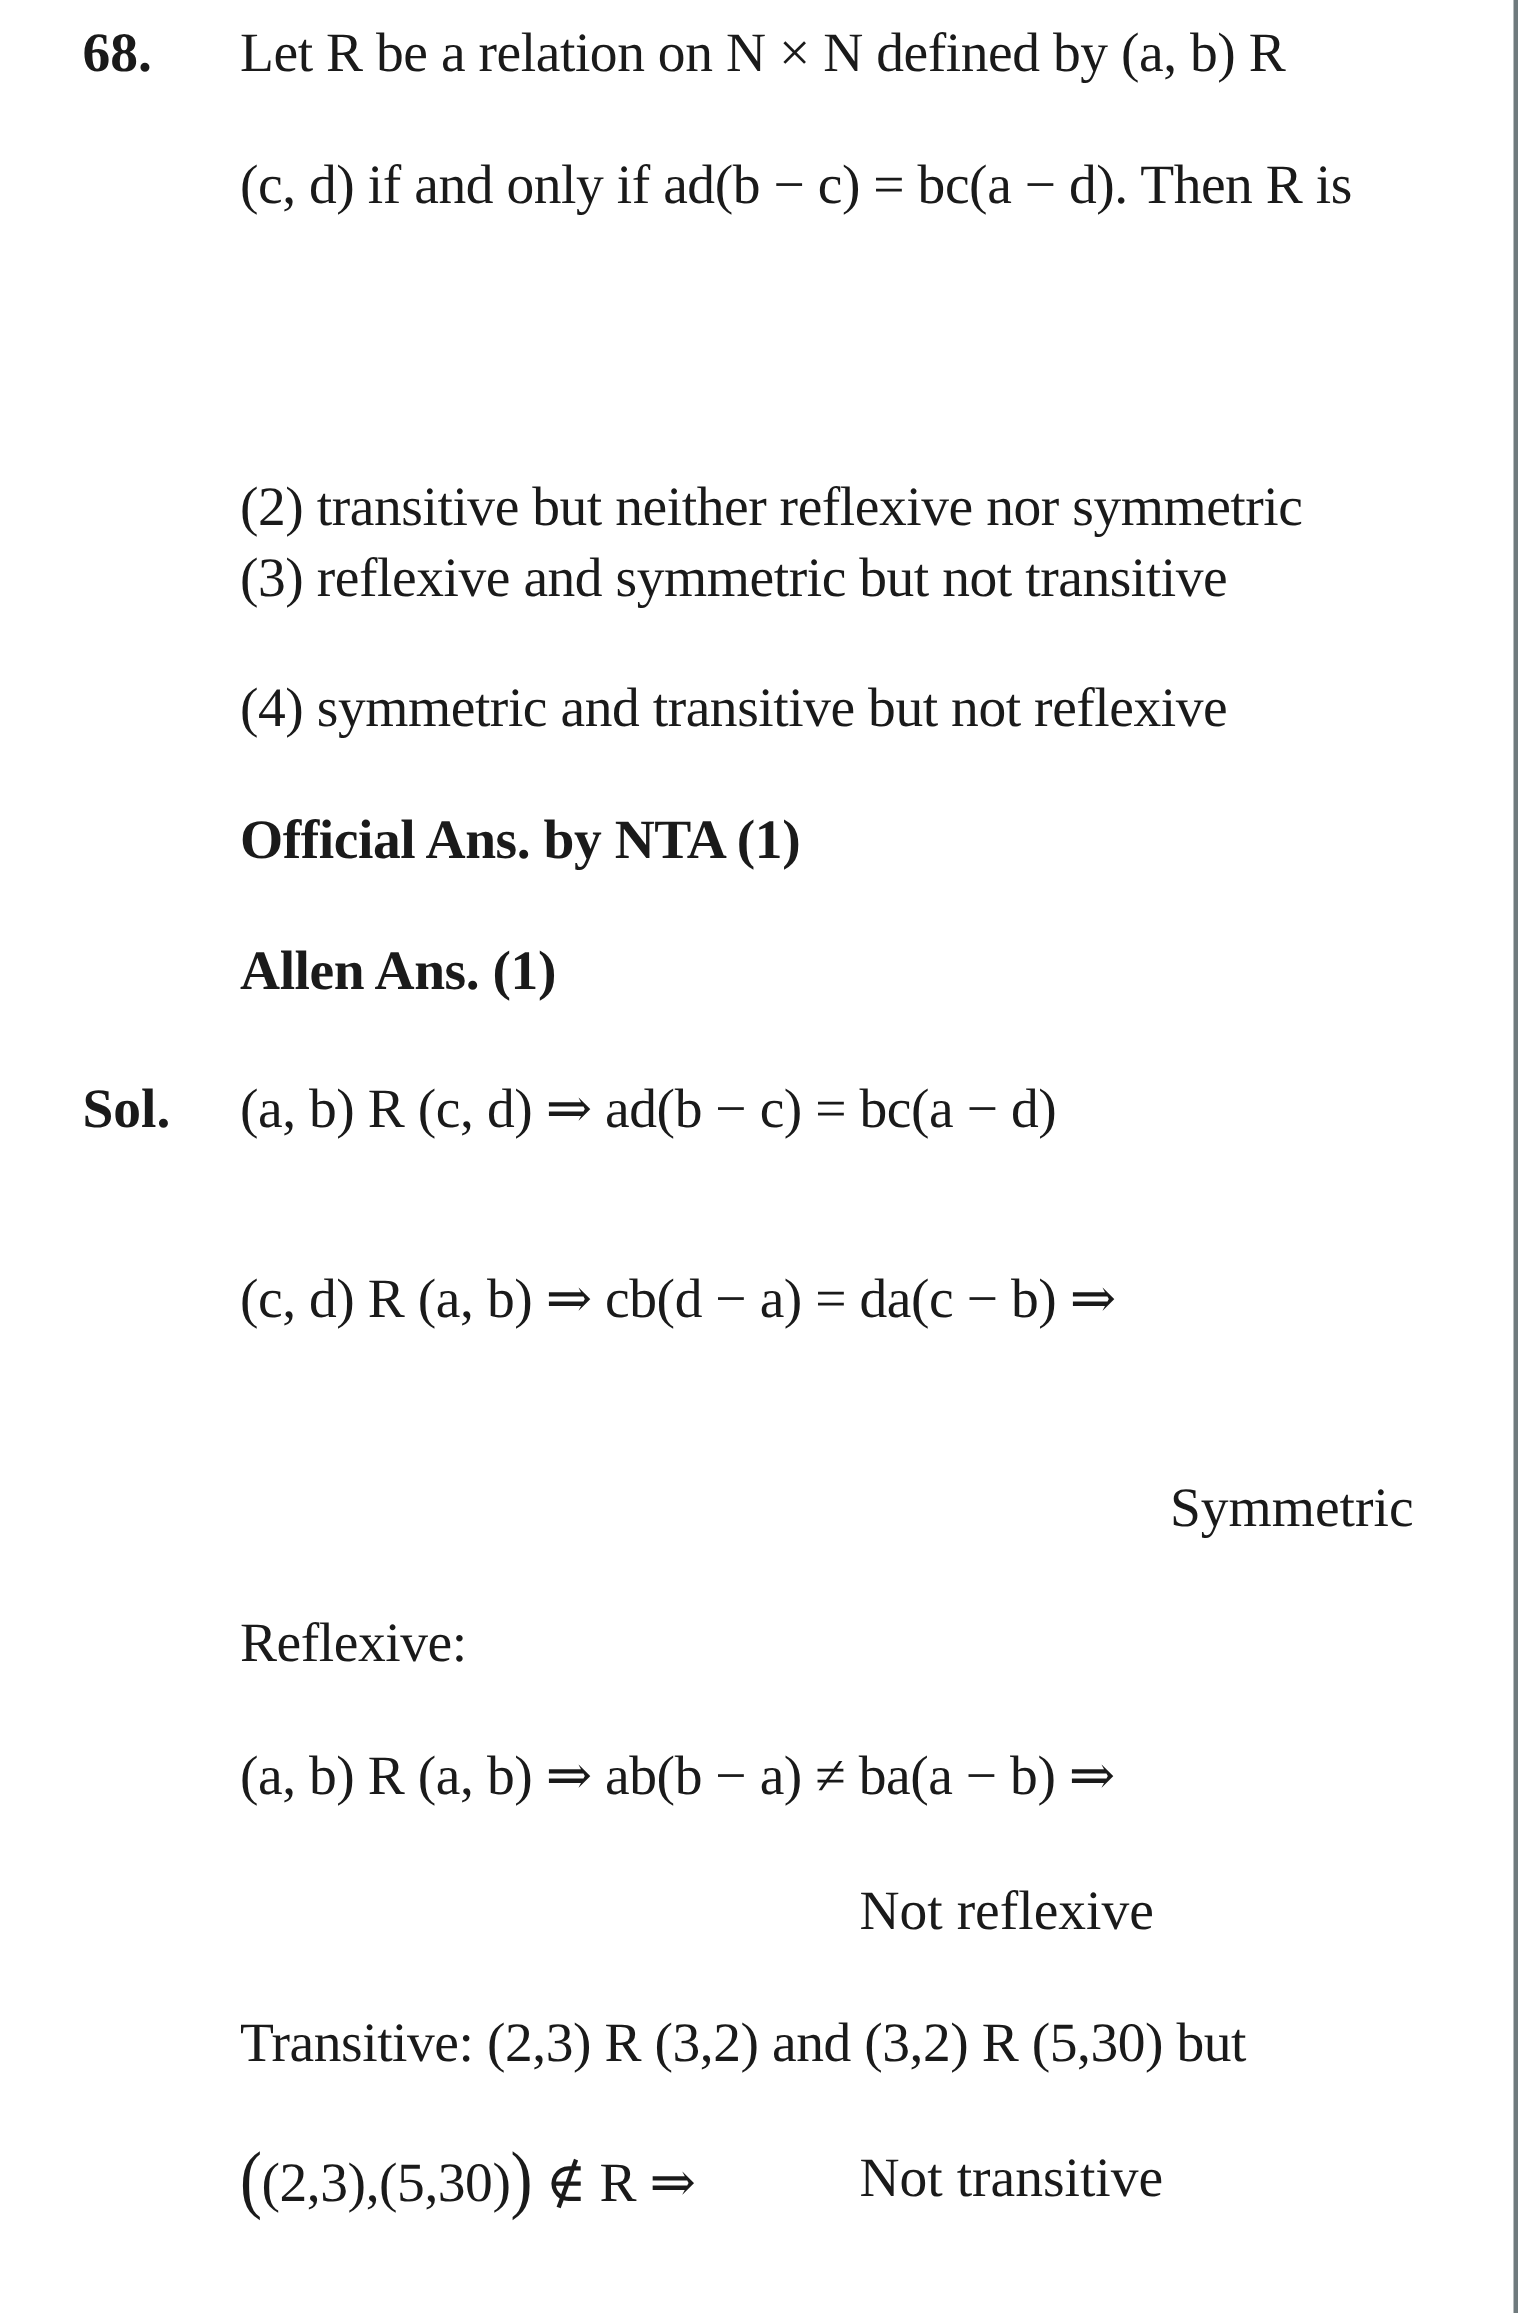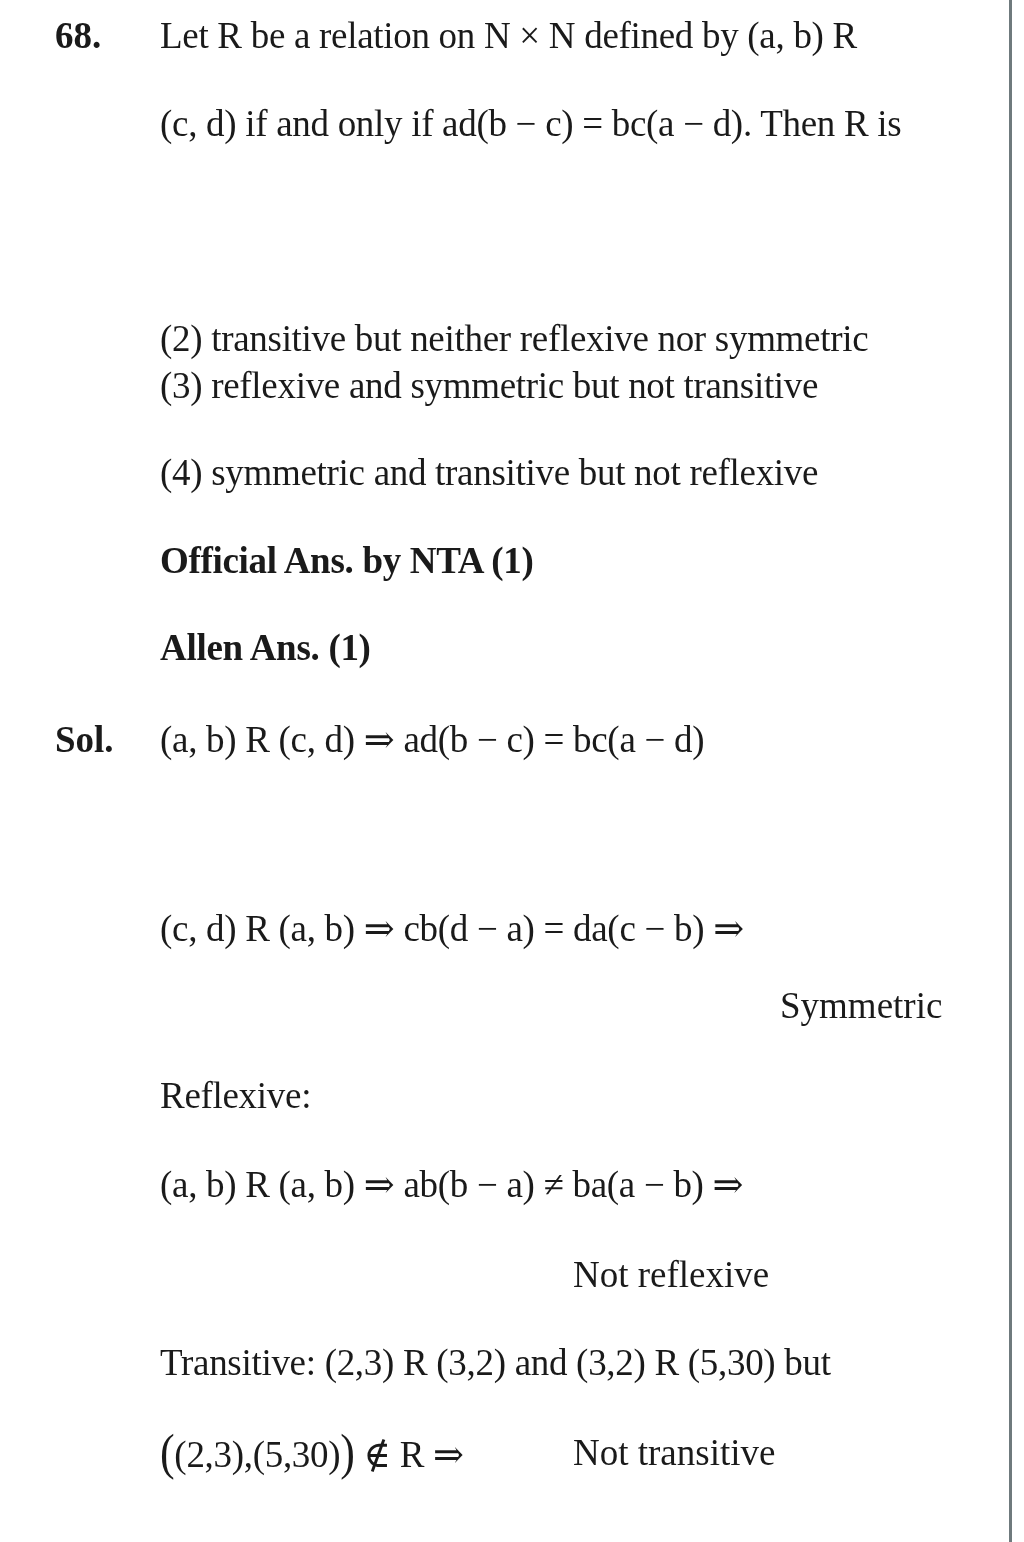--- a/index.html
+++ b/index.html
@@ -92,21 +92,21 @@
     <span>(4)</span>
     <span>symmetric and transitive but not reflexive</span>
   </div>
 
   <div class="line x160 bold" style="top:539px;">Official Ans. by NTA (1)</div>
   <div class="line x160 bold" style="top:626px;">Allen Ans. (1)</div>
 
   <div class="sol-label" style="top:718px;">Sol.</div>
   <div class="line x160" style="top:718px;">(a, b) R (c, d) ⇒ ad(b − c) = bc(a − d)</div>
 
-  <div class="line x160" style="top:907px;text-align:right;">(c, d) R (a, b) ⇒ cb(d − a) = da(c − b) ⇒</div>
+  <div class="line x160" style="top:845px;text-align:right;">(c, d) R (a, b) ⇒ cb(d − a) = da(c − b) ⇒</div>
   <div class="right-aligned" style="left:780px; top:984px;">Symmetric</div>
 
   <div class="line x160" style="top:1074px;">Reflexive:</div>
   <div class="line x160" style="top:1163px;">(a, b) R (a, b) ⇒ ab(b − a) ≠ ba(a − b) ⇒</div>
   <div class="right-aligned" style="left:573px; top:1253px;">Not reflexive</div>
 
   <div class="line x160" style="top:1341px;text-align:center;">Transitive: (2,3) R (3,2) and (3,2) R (5,30) but</div>
   <div class="line x160" style="top:1431px;">
     <span class="big-paren">(</span><span>(2,3),(5,30)</span><span class="big-paren">)</span>
     <span>∉ R ⇒</span>

